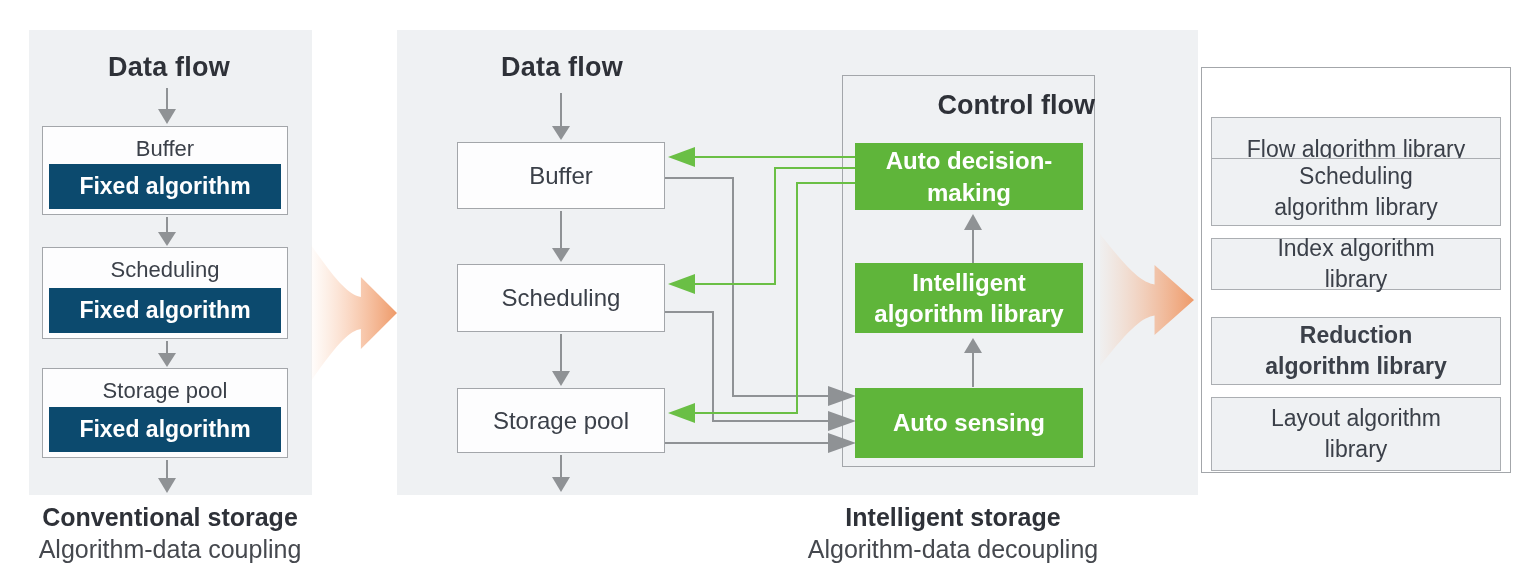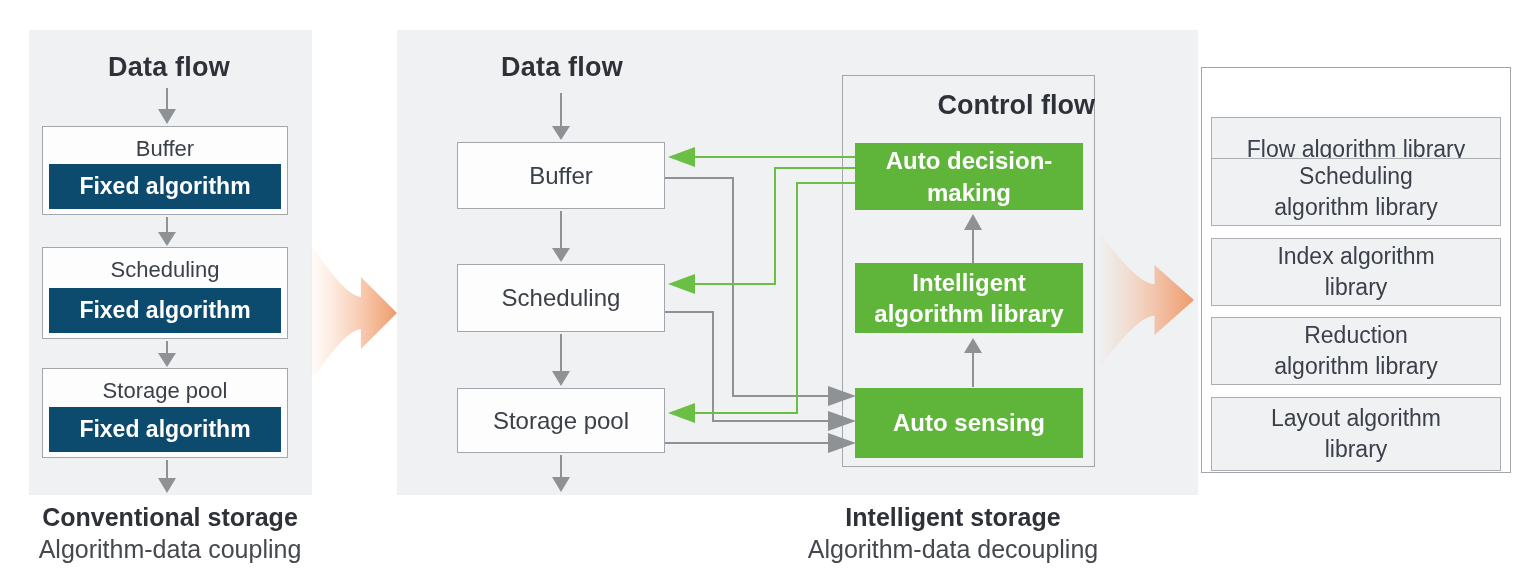--- a/index.html
+++ b/index.html
@@ -177,20 +177,20 @@
   <div class="greenbox" style="top:263px;height:70px;">Intelligent
 algorithm library</div>
   <div class="greenbox" style="top:388px;height:70px;">Auto sensing</div>
 
   <div class="caption-title" style="left:753px;top:503px;width:400px;">Intelligent storage</div>
   <div class="caption-sub" style="left:753px;top:535px;width:400px;">Algorithm-data decoupling</div>
 
   <div class="libbox" style="left:1211px;top:81px;height:66px;margin-top:36px;">Flow algorithm library</div>
   <div class="libbox" style="left:1211px;top:158px;height:68px;">Scheduling
 algorithm library</div>
-  <div class="libbox" style="left:1211px;top:238px;height:68px;">Index algorithm
+  <div class="libbox" style="left:1211px;top:238px;height:52px;">Index algorithm
 library</div>
-  <div class="libbox" style="left:1211px;top:317px;height:68px;">Reduction
+  <div class="libbox" style="left:1211px;top:317px;height:68px;font-weight:bold;">Reduction
 algorithm library</div>
   <div class="libbox" style="left:1211px;top:397px;height:74px;">Layout algorithm
 library</div>
 
 </div>
 
 </body></html>

